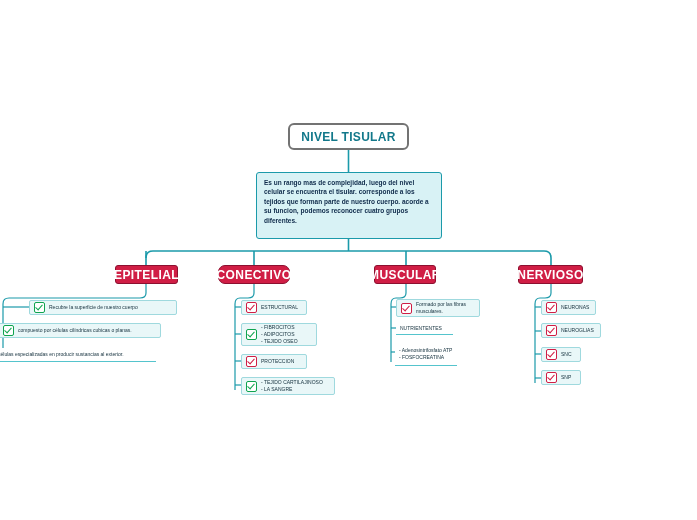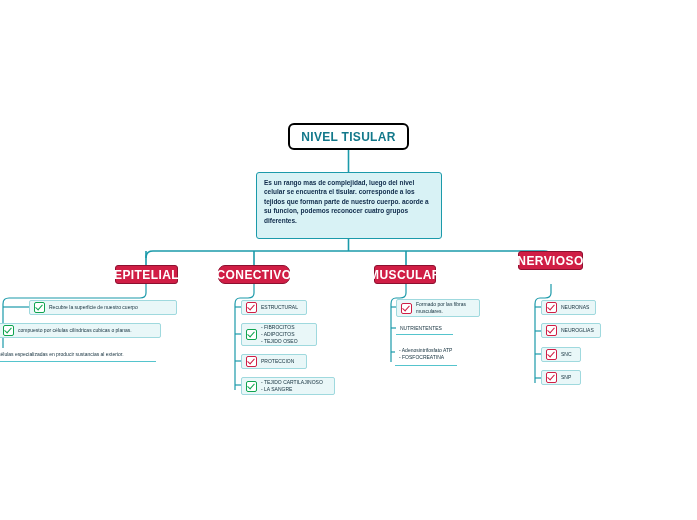--- a/index.html
+++ b/index.html
@@ -24,21 +24,21 @@
     position: absolute;
     box-sizing: border-box;
   }
 
   
   .root {
     left: 288px;
     top: 123px;
     width: 121px;
     height: 27px;
-    border: 2px solid #000000;
+    border: 2px solid #737373;
     border-radius: 6px;
     background: #ffffff;
     color: #12788a;
     font-weight: bold;
     font-size: 12px;
     letter-spacing: 0.3px;
     display: flex;
     align-items: center;
     justify-content: center;
   }
@@ -70,21 +70,21 @@
     font-weight: bold;
     font-size: 12px;
     letter-spacing: 0.4px;
     display: flex;
     align-items: center;
     justify-content: center;
   }
   .cat-epitelial  { left: 115px; top: 265px; width: 63px; }
   .cat-conectivo  { left: 218px; top: 265px; width: 72px; border-radius: 7px; }
   .cat-muscular   { left: 374px; top: 265px; width: 62px; }
-  .cat-nervioso   { left: 518px; top: 251px; width: 65px; }
+  .cat-nervioso   { left: 518px; top: 265px; width: 65px; }
 
   
   .leaf {
     background: #e9f7f8;
     border: 1px solid #9fd9de;
     border-radius: 2px;
     font-size: 5px;
     color: #14303d;
     display: flex;
     align-items: center;

